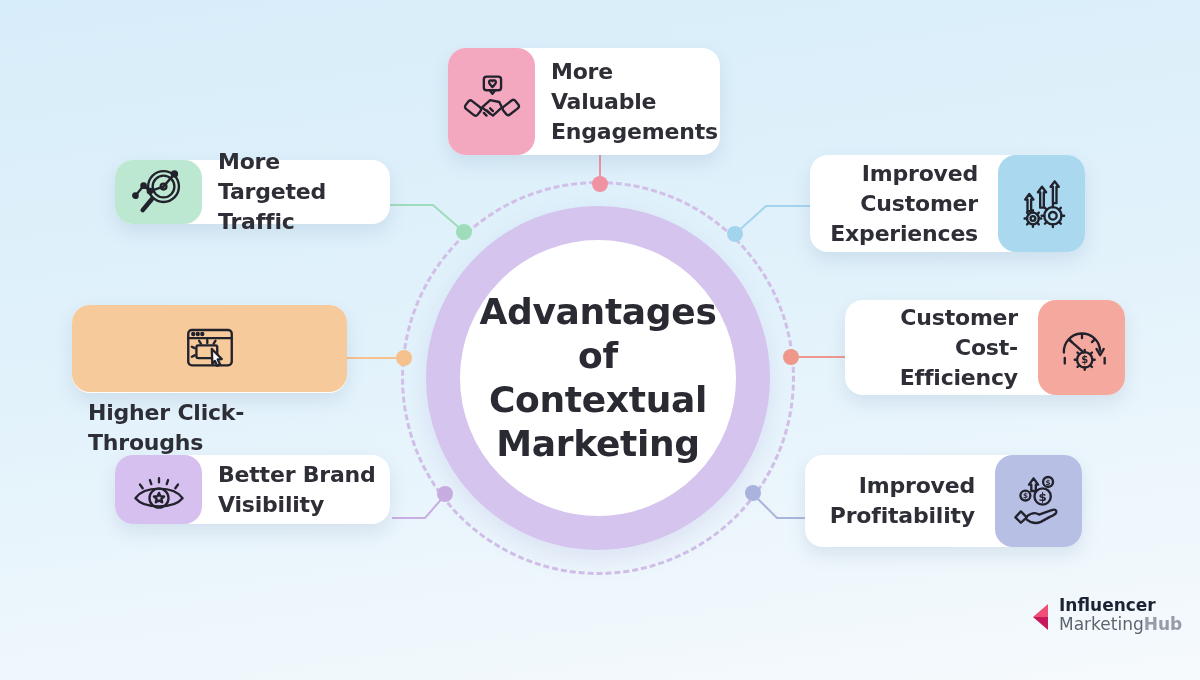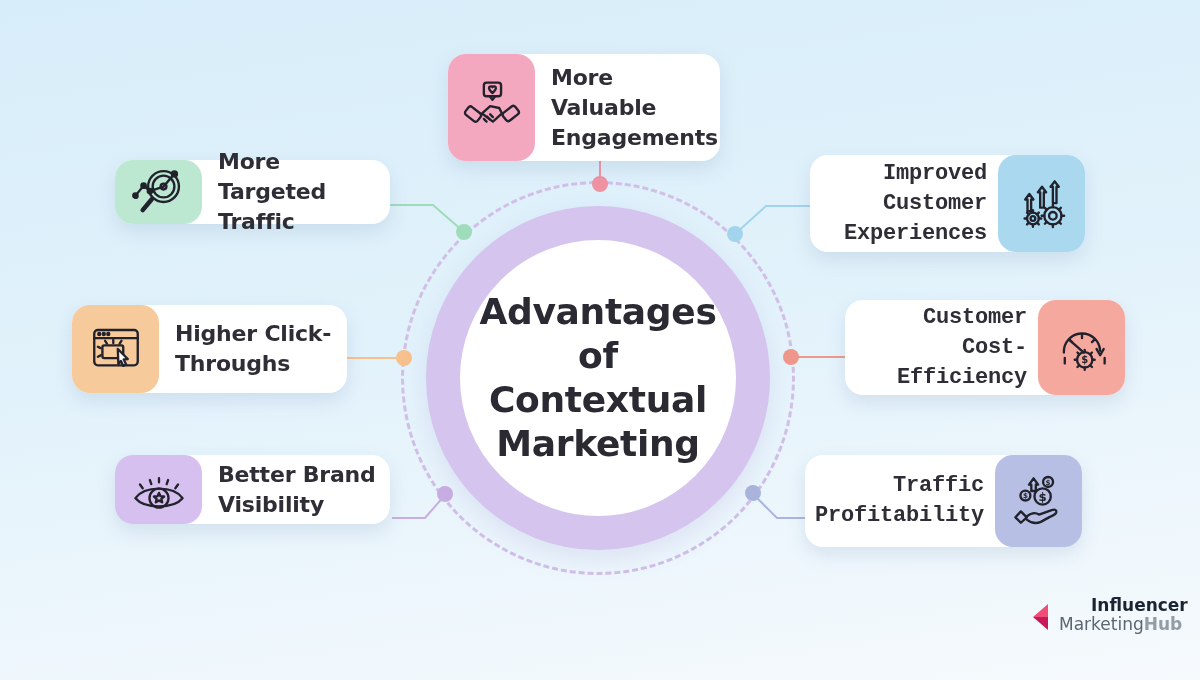--- a/index.html
+++ b/index.html
@@ -36,28 +36,28 @@
     box-shadow: 0 8px 18px rgba(110,140,175,0.18);
   }
   .card .tile {
     flex: 0 0 87px; border-radius: 18px;
     display: flex; align-items: center; justify-content: center;
   }
   .card .label-wrap {
     flex: 1; display: flex; align-items: center; padding: 6px 14px 6px 16px;
   }
   .card.right-side { flex-direction: row-reverse; }
-  .card.right-side .label-wrap { justify-content: flex-end; text-align: right; padding: 6px 11px 6px 14px; font-family: Liberation Mono, monospace; }
+  .card.right-side .label-wrap { justify-content: flex-end; text-align: right; padding: 6px 20px 6px 14px; }
   .card-label { font-size: 22px; line-height: 30px; font-weight: 700; color: #2e2e36; letter-spacing: -0.2px; }
   .tile svg { stroke: #22222c; fill: none; stroke-width: 2.6; stroke-linecap: round; stroke-linejoin: round; }
   .tile svg text { fill: #22222c; stroke: none; font-weight: 700; font-family: "DejaVu Sans", sans-serif; }
   
   .logo { position: absolute; left: 1032px; top: 596px; display: flex; align-items: flex-start; }
   .logo-mark { margin-top: 6px; margin-right: 5px; }
-  .logo-line1 { font-size: 17px; font-weight: 700; color: #1b2433; line-height: 19px; margin-left: 32px; }
+  .logo-line1 { font-size: 17px; font-weight: 700; color: #1b2433; line-height: 19px; }
   .logo-line2 { font-size: 17px; line-height: 19px; }
   .logo-marketing { color: #5c6670; margin-top: 11px; }
   .logo-hub { color: #949ca5; font-weight: bold; }
 </style>
 </head>
 <body>
 
 <div class="canvas">
 
   <div class="dashed-ring"></div>
@@ -76,21 +76,21 @@
     <circle cx="445" cy="494" r="8" style="fill: rgb(201, 174, 227);"></circle>
     <circle cx="735" cy="234" r="8" style="fill: rgb(163, 212, 238);"></circle>
     <circle cx="791" cy="357" r="8" style="fill: rgb(240, 151, 139);"></circle>
     <circle cx="753" cy="493" r="8" style="fill: rgb(170, 181, 221);"></circle>
   </svg>
 
   <div class="center-circle">
     <div class="center-title">Advantages of Contextual Marketing</div>
   </div>
 
-  <div class="card" style="left:448px; top:54px; width:272px; height:107px;">
+  <div class="card" style="left:448px; top:48px; width:272px; height:107px;">
     <div class="tile" style="background-color: rgb(243, 168, 192);">
       <svg width="58" height="58" viewBox="0 0 64 64">
         <rect x="23" y="4" width="19" height="15" rx="3"></rect>
         <path d="M29.5 19 L32.5 23 L35.5 19"></path>
         <path d="M32.5 15.5 C 31.3 14 28.7 12.3 28.7 10.3 A 2.1 2.1 0 0 1 32.5 9 A 2.1 2.1 0 0 1 36.3 10.3 C 36.3 12.3 33.7 14 32.5 15.5 Z"></path>
         <rect x="3" y="33" width="17" height="11" rx="3" transform="rotate(38 11 38)"></rect>
         <rect x="44" y="33" width="17" height="11" rx="3" transform="rotate(-38 52 38)"></rect>
         <path d="M21 38 L30 30 L40 32 L43 38 L33 47 Z"></path>
         <path d="M23 44 L26 47 M26.5 41.5 L29.5 44.5 M30 39 L33 42"></path>
       </svg>
@@ -113,21 +113,21 @@
         <path d="M37 26 L49 12"></path>
         <circle cx="49" cy="12" r="2.8" fill="#22222c"></circle>
         <circle cx="37" cy="26" r="3.2"></circle>
       </svg>
     </div>
     <div class="label-wrap">
       <div class="card-label">More Targeted Traffic</div>
     </div>
   </div>
 
-  <div class="card" style="left:72px; top:305px; width:275px; height:88px;">
+  <div class="card" style="left:72px; top:305px; width:275px; height:88px;flex-direction:column;">
     <div class="tile" style="background-color: rgb(246, 202, 155);">
       <svg width="58" height="58" viewBox="0 0 64 64">
         <rect x="8" y="11" width="48" height="39" rx="4"></rect>
         <line x1="8" y1="20" x2="56" y2="20"></line>
         <circle cx="13.5" cy="15.5" r="1.1" fill="#22222c"></circle>
         <circle cx="18.5" cy="15.5" r="1.1" fill="#22222c"></circle>
         <circle cx="23.5" cy="15.5" r="1.1" fill="#22222c"></circle>
         <rect x="17" y="28" width="23" height="14" rx="2"></rect>
         <path d="M22 26 L20 23 M29 25.5 L29 22 M36 26 L38 23 M15 31 L12 29.5 M15 39 L12 40.5"></path>
         <path d="M34 32 L45 43 L40.5 43.6 L43.2 49 L40 50.6 L37.4 45.2 L34.6 48.4 Z" fill="#ffffff"></path>
@@ -197,21 +197,21 @@
         <text x="42" y="14" font-size="8" text-anchor="middle">$</text>
         <circle cx="17" cy="26" r="5.5"></circle>
         <text x="17" y="29" font-size="8" text-anchor="middle">$</text>
         <circle cx="36" cy="27" r="9"></circle>
         <text x="36" y="31.5" font-size="13" text-anchor="middle">$</text>
         <path d="M6 50 L12 43.5 L18.5 50 L12 56 Z"></path>
         <path d="M18.5 49 Q 26 43 32 47 L 46 42 Q 52 40.5 51 44.5 Q 50.3 47 44 49.5 L 34 55 Q 26 58.5 18.5 52.5"></path>
       </svg>
     </div>
     <div class="label-wrap">
-      <div class="card-label">Traffic Profitability</div>
+      <div class="card-label">Improved Profitability</div>
     </div>
   </div>
 
   <div class="logo">
     <svg class="logo-mark" width="22" height="30" viewBox="0 0 22 30">
       <polygon points="1,15 16,2 16,15" style="fill: rgb(240, 78, 119);"></polygon>
       <polygon points="1,15 16,15 16,28" style="fill: rgb(198, 24, 90);"></polygon>
     </svg>
     <div>
       <div class="logo-line1">Influencer</div>

